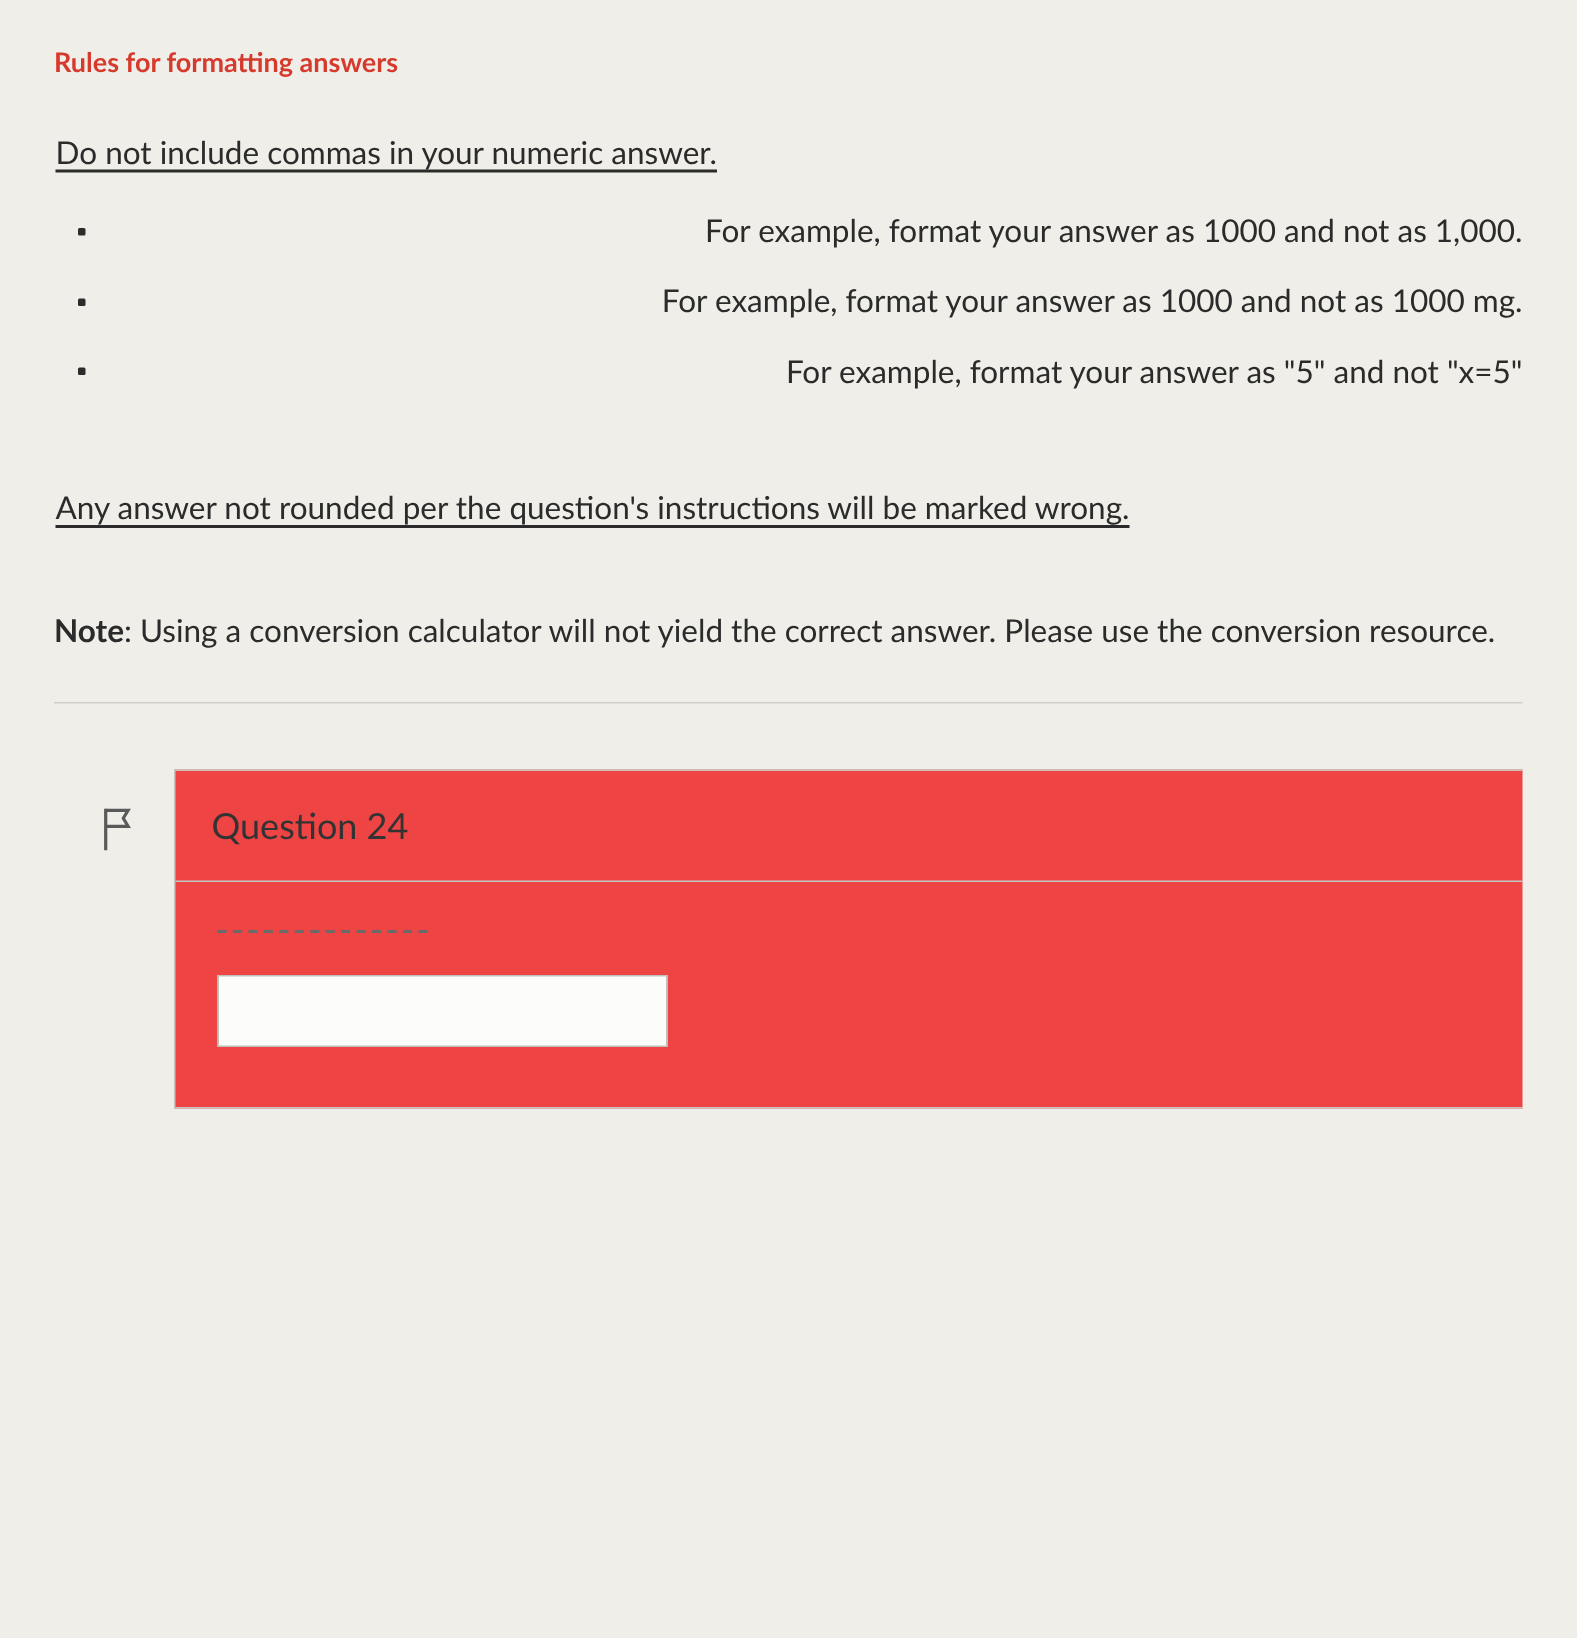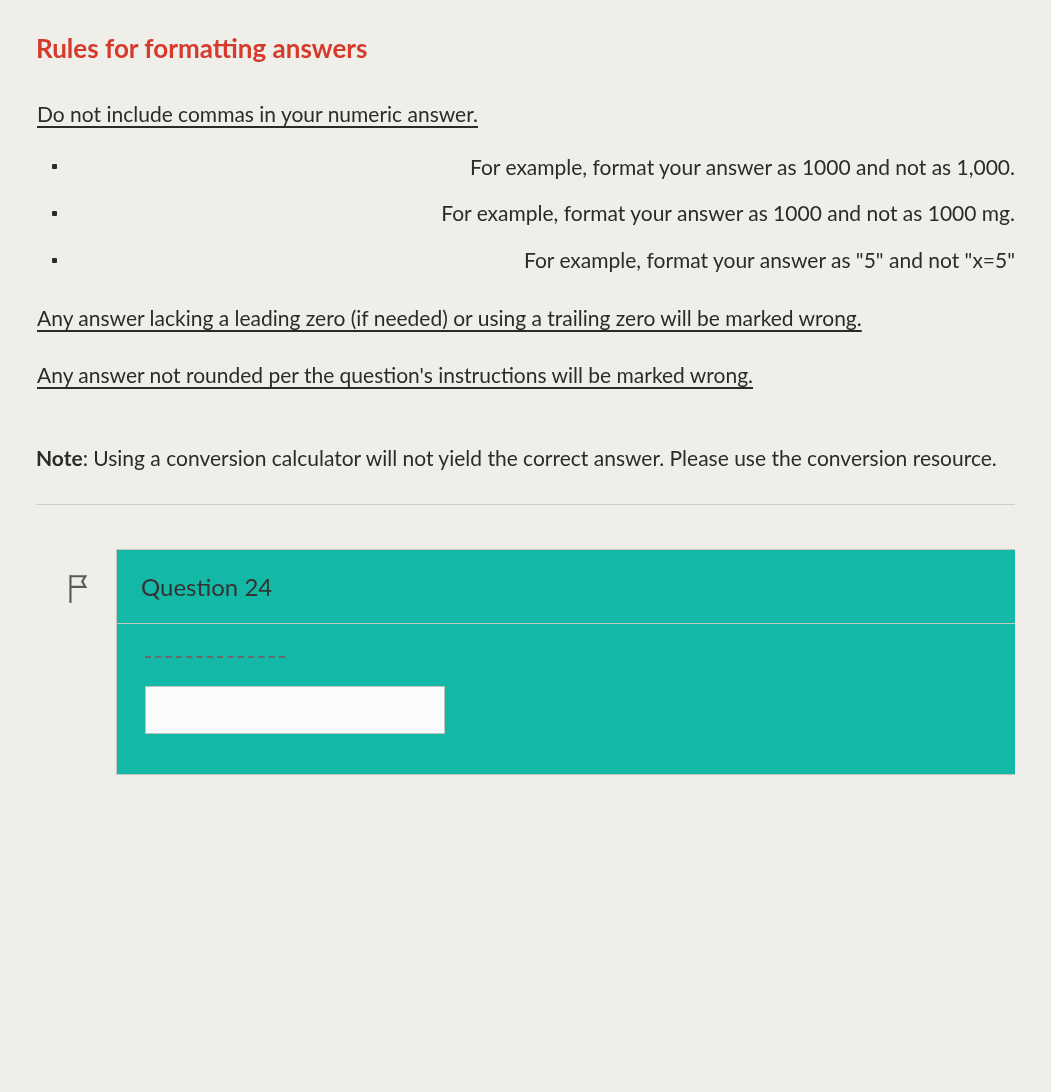--- a/index.html
+++ b/index.html
@@ -10,21 +10,21 @@
     color: #2b2b2b;
     font-size: 21px;
     line-height: 1.55;
   }
   .page {
     padding: 28px 36px 60px 36px;
   }
   .rules-title {
     color: #d63a2c;
     font-weight: 700;
-    font-size: 26px;
+    font-size: 18px;
     margin-bottom: 18px;
   }
   .u {
     text-decoration: underline;
     text-underline-offset: 4px;
     display: inline-block;
     margin: 12px 1px;
   }
   ul {
     list-style: none;
@@ -72,21 +72,21 @@
   .flag-icon svg {
     width: 26px;
     height: 32px;
     stroke: #595959;
     fill: none;
     stroke-width: 2;
   }
   .question-box {
     flex: 1 1 auto;
     border: 1px solid #c5c5c2;
-    background: #14b8a6;
+    background: #ef4444;
     border-right: none;
   }
   .question-header {
     border-bottom: 1px solid #c5c5c2;
     padding: 18px 24px;
   }
   .question-title {
     font-size: 24px;
     color: #333;
   }
@@ -129,21 +129,21 @@
   </ul>
 
   <ul>
     <li>For example, format your answer as 1000 and not as 1000 mg.</li>
   </ul>
 
   <ul>
     <li>For example, format your answer as "5" and not "x=5"</li>
   </ul>
 
-  <div class="u">Any answer lacking a leading zero (if needed) or using a trailing zero will be marked wrong.</div><br>
+  <br>
   <div class="u">Any answer not rounded per the question's instructions will be marked wrong.</div>
 
   <div class="note">
     <span class="label">Note</span><span>: Using a conversion calculator will not yield the correct answer. Please use the conversion resource.</span>
   </div>
 
   <hr class="sep">
 
   <div class="question-wrap">
     <div class="flag-icon">

